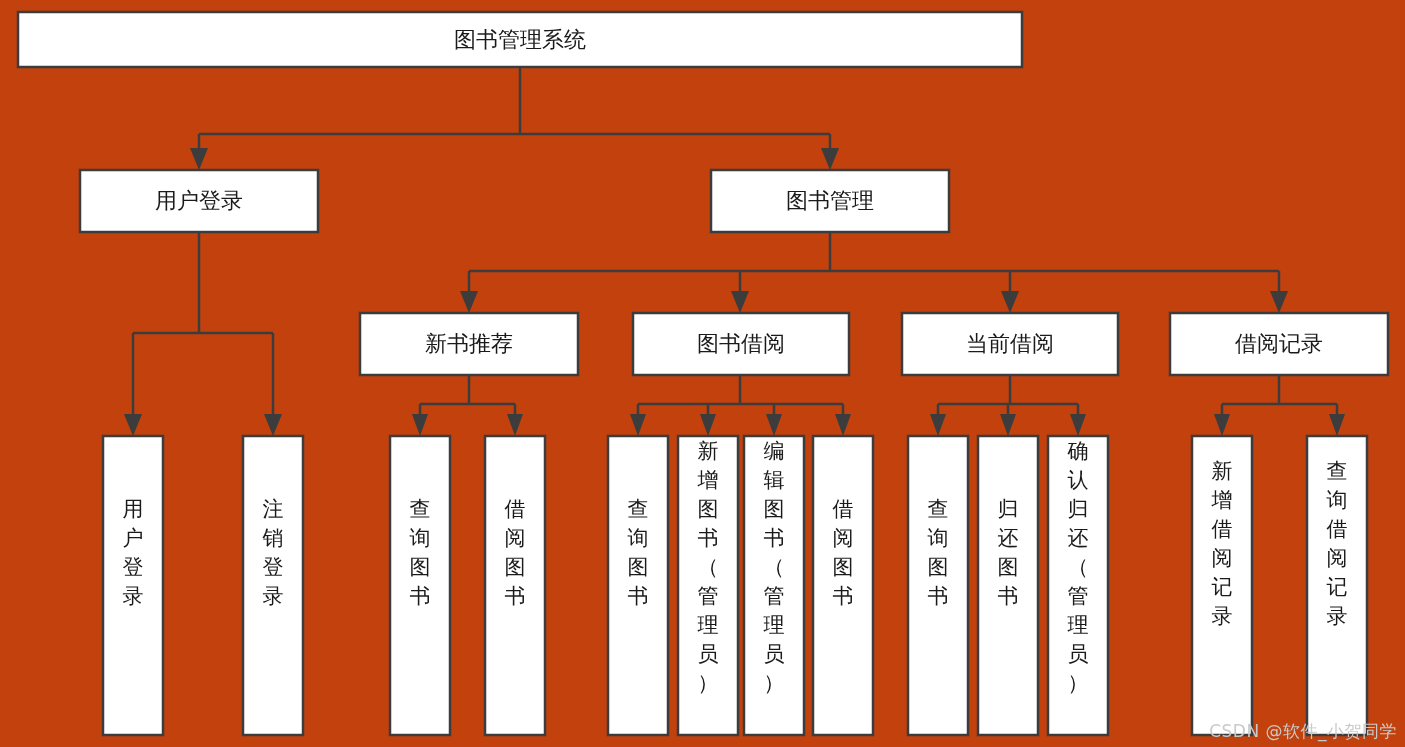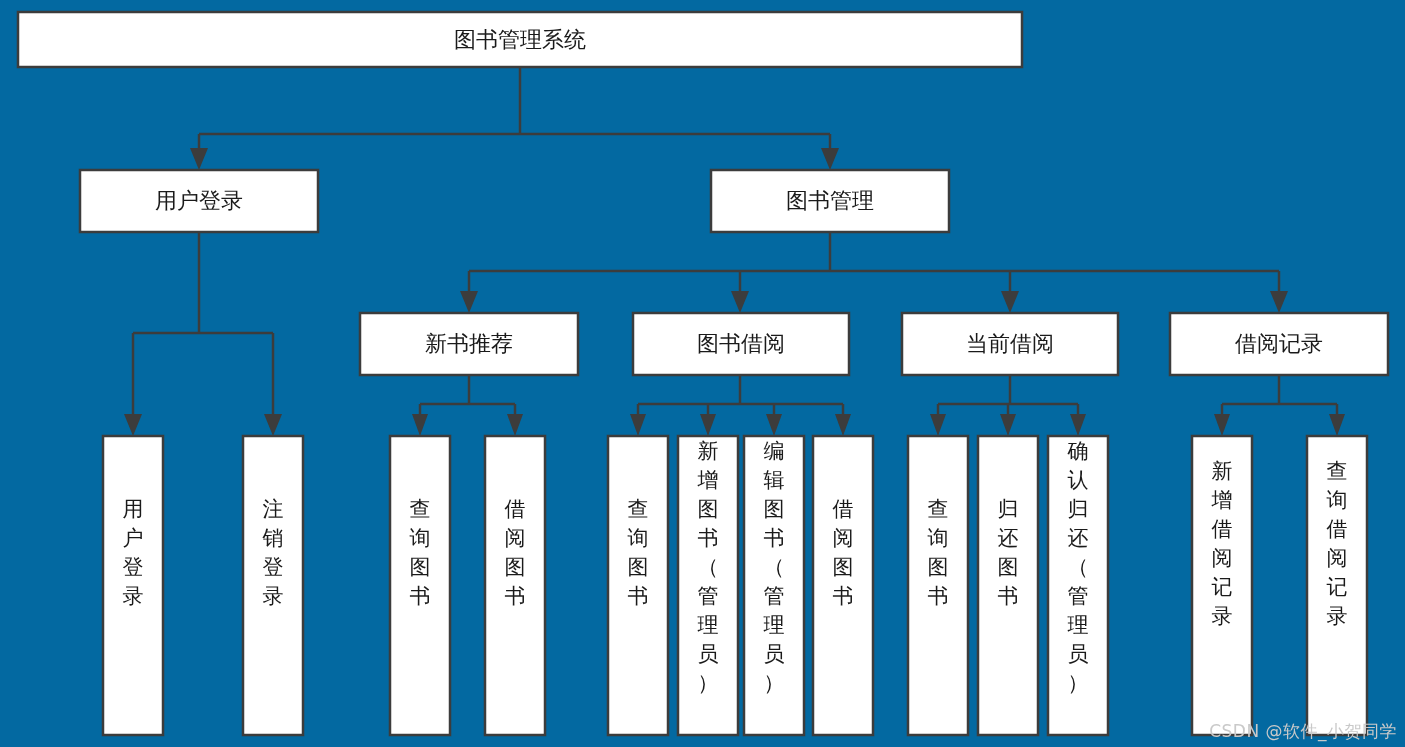--- a/index.html
+++ b/index.html
@@ -7,21 +7,21 @@
     padding: 0;
     background: #ffffff;
   }
   body {
     font-family: "DejaVu Sans", "Liberation Sans", sans-serif;
   }
   #diagram-root {
     position: relative;
     width: 1405px;
     height: 747px;
-    background: #0369a1;
+    background: #c2410c;
     overflow: hidden;
   }
   svg.flow {
     position: absolute;
     left: 0;
     top: 0;
     width: 1405px;
     height: 747px;
     display: block;
   }

